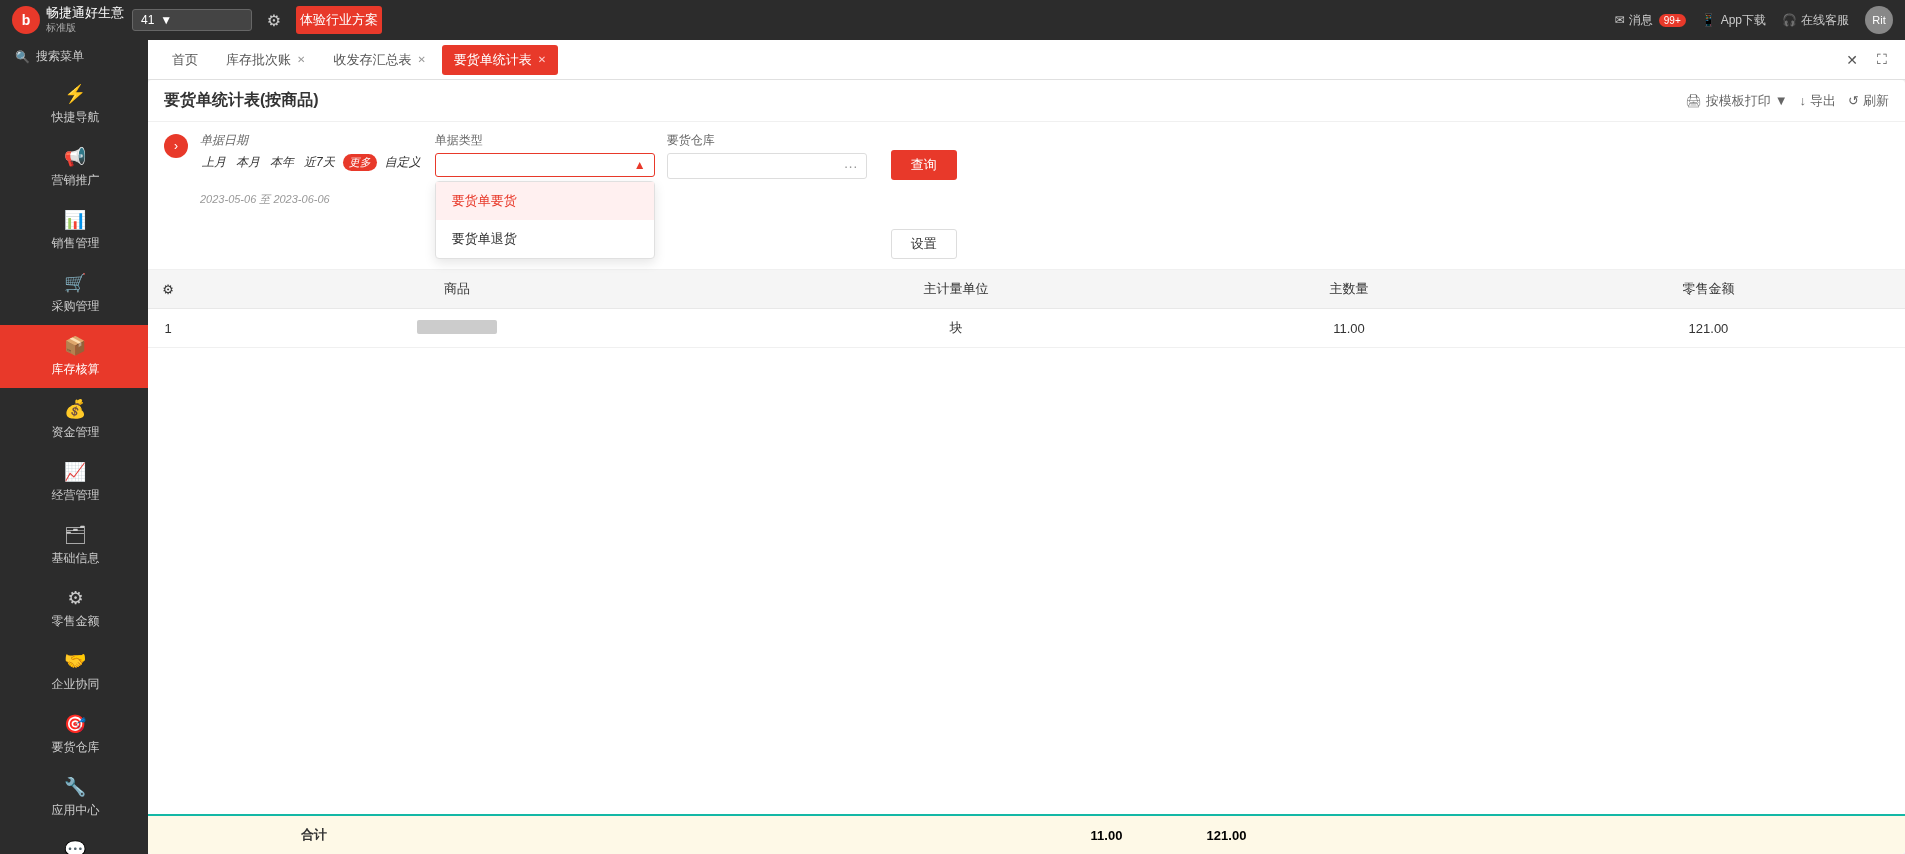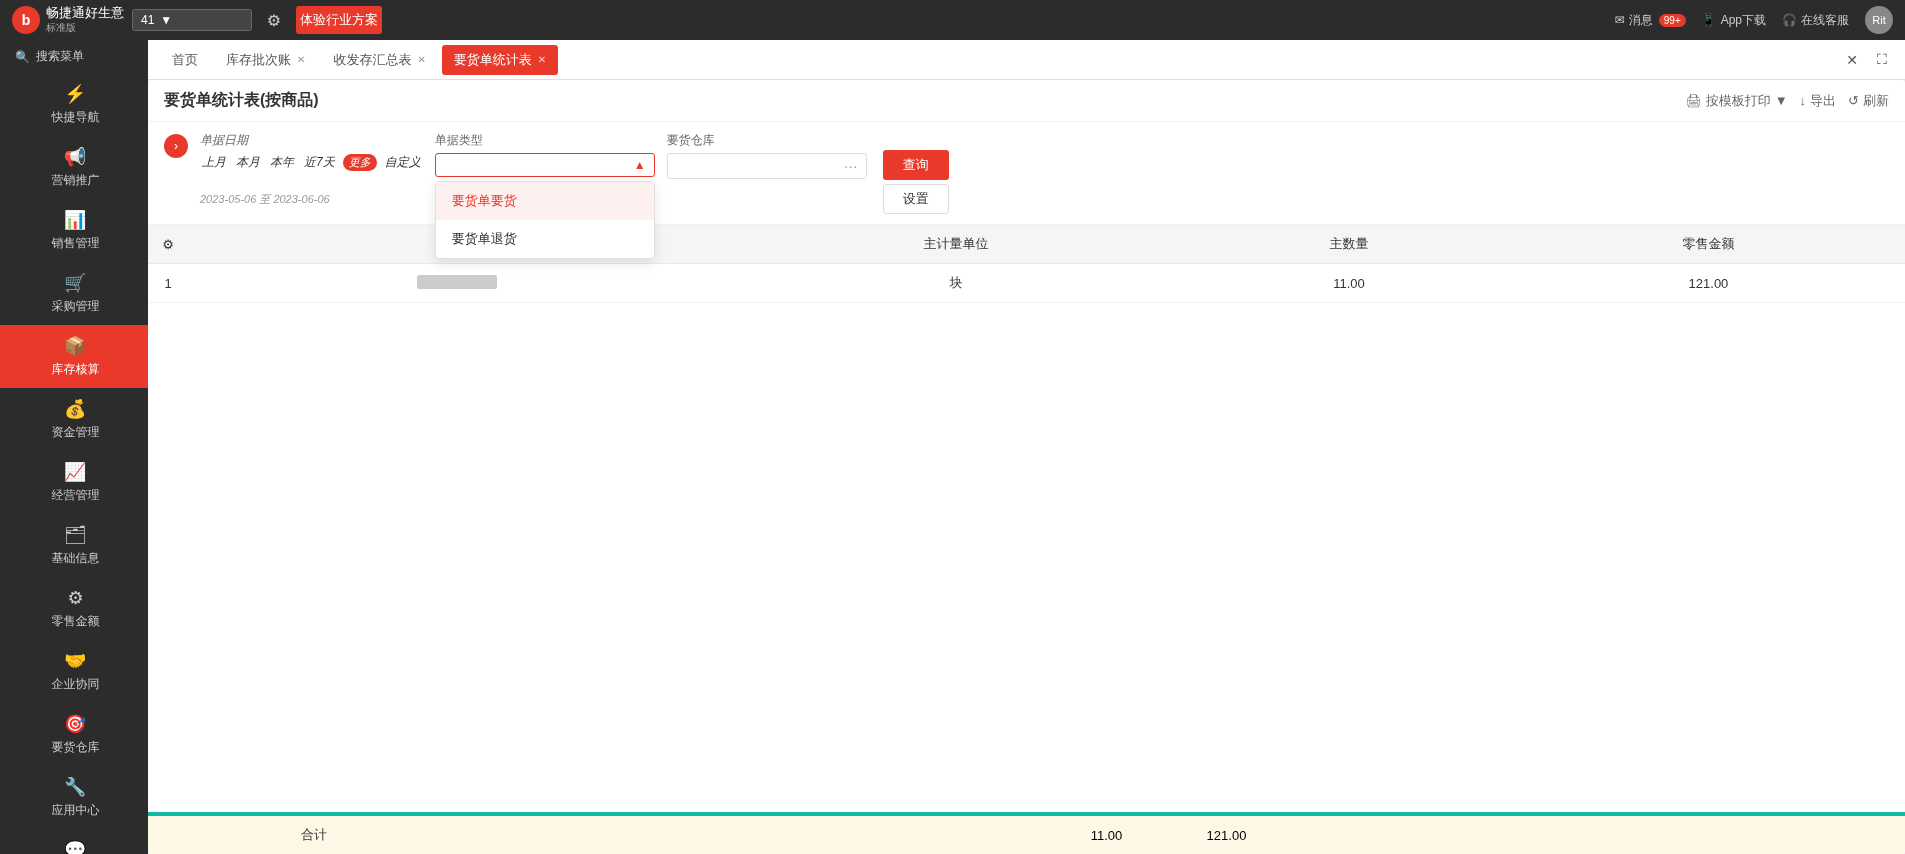--- a/index.html
+++ b/index.html
@@ -419,25 +419,26 @@
     tbody td {
       padding: 10px 12px;
       text-align: center;
       color: #333;
     }
     .settings-col { width: 40px; }
 
     
     .table-footer {
       background: #fef9e7;
-      border-top: 4px solid #14b8a6;
+      border-top: 2px solid #14b8a6;
       display: flex;
       align-items: center;
       padding: 10px 0;
       flex-shrink: 0;
+      font-weight: bold;
     }
     .table-footer .total-label {
       text-align: center;
       font-size: 13px;
       color: #333;
       width: 240px;
       padding-left: 12px;
     }
     .win-btn {
       width: 22px;
@@ -636,21 +637,21 @@
           </div>
 
           <div class="warehouse-group">
             <div class="filter-label">要货仓库</div>
             <div class="warehouse-select">
               <span></span>
               <span class="more-dots">···</span>
             </div>
           </div>
 
-          <div style="display:flex; flex-direction:column; margin-left: 4px;">
+          <div style="display:flex; flex-direction:column; margin-left: 12px; gap: 45px;">
             <button class="query-btn">查询</button>
             <button class="set-btn">设置</button>
           </div>
         </div>
 
         <div class="table-container">
           <table>
             <thead>
               <tr>
                 <th class="settings-col">

